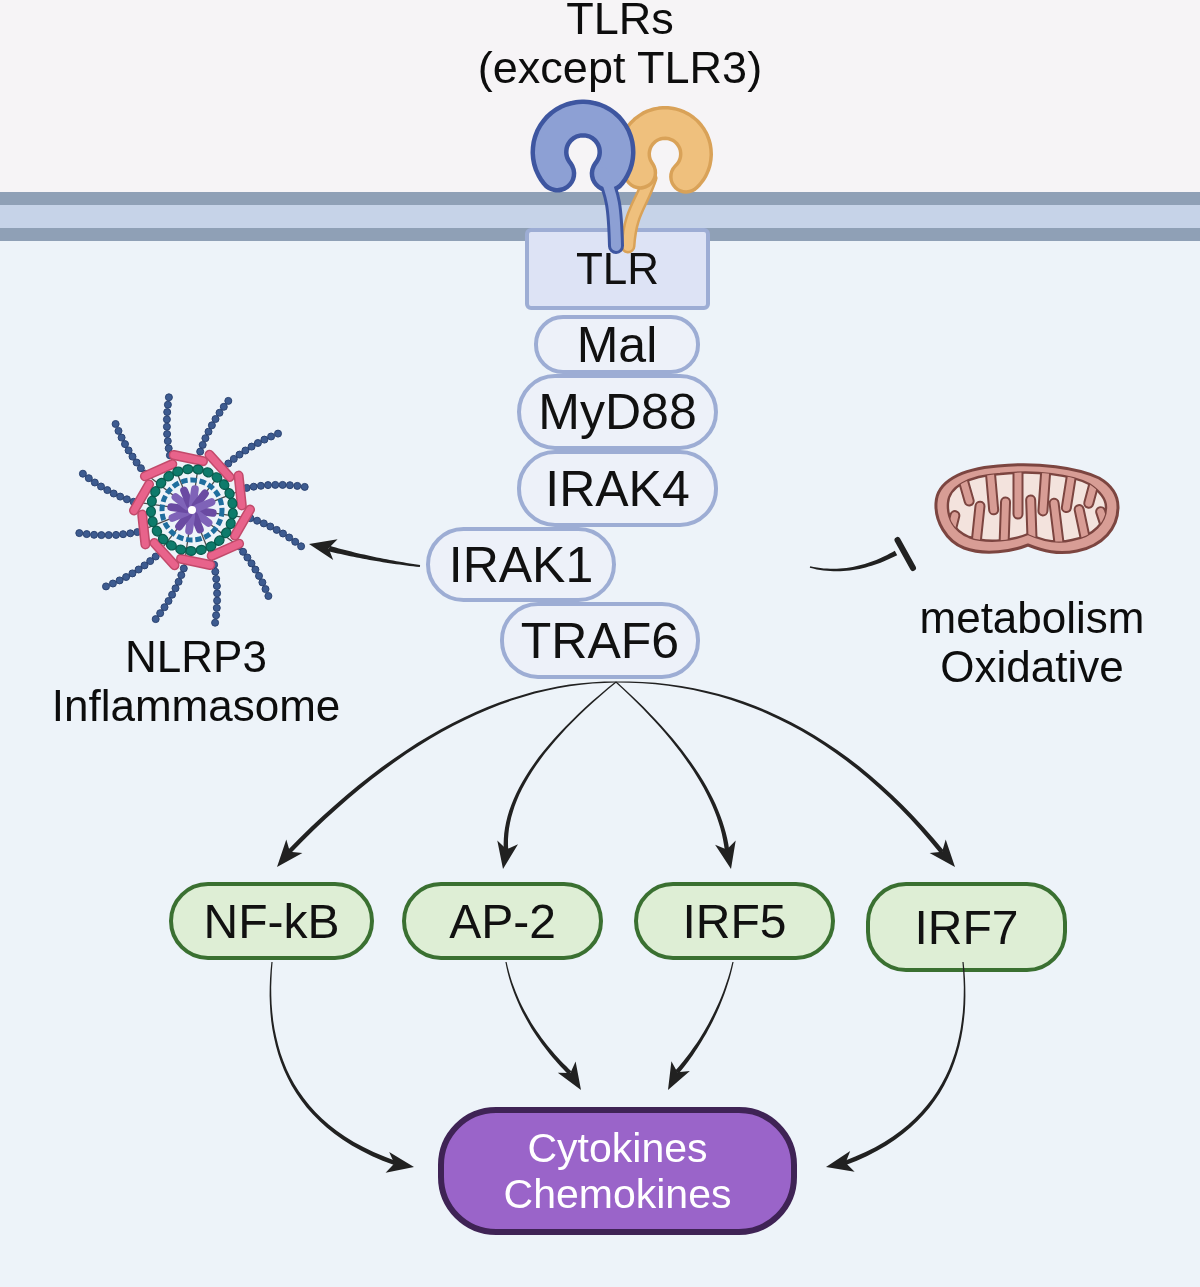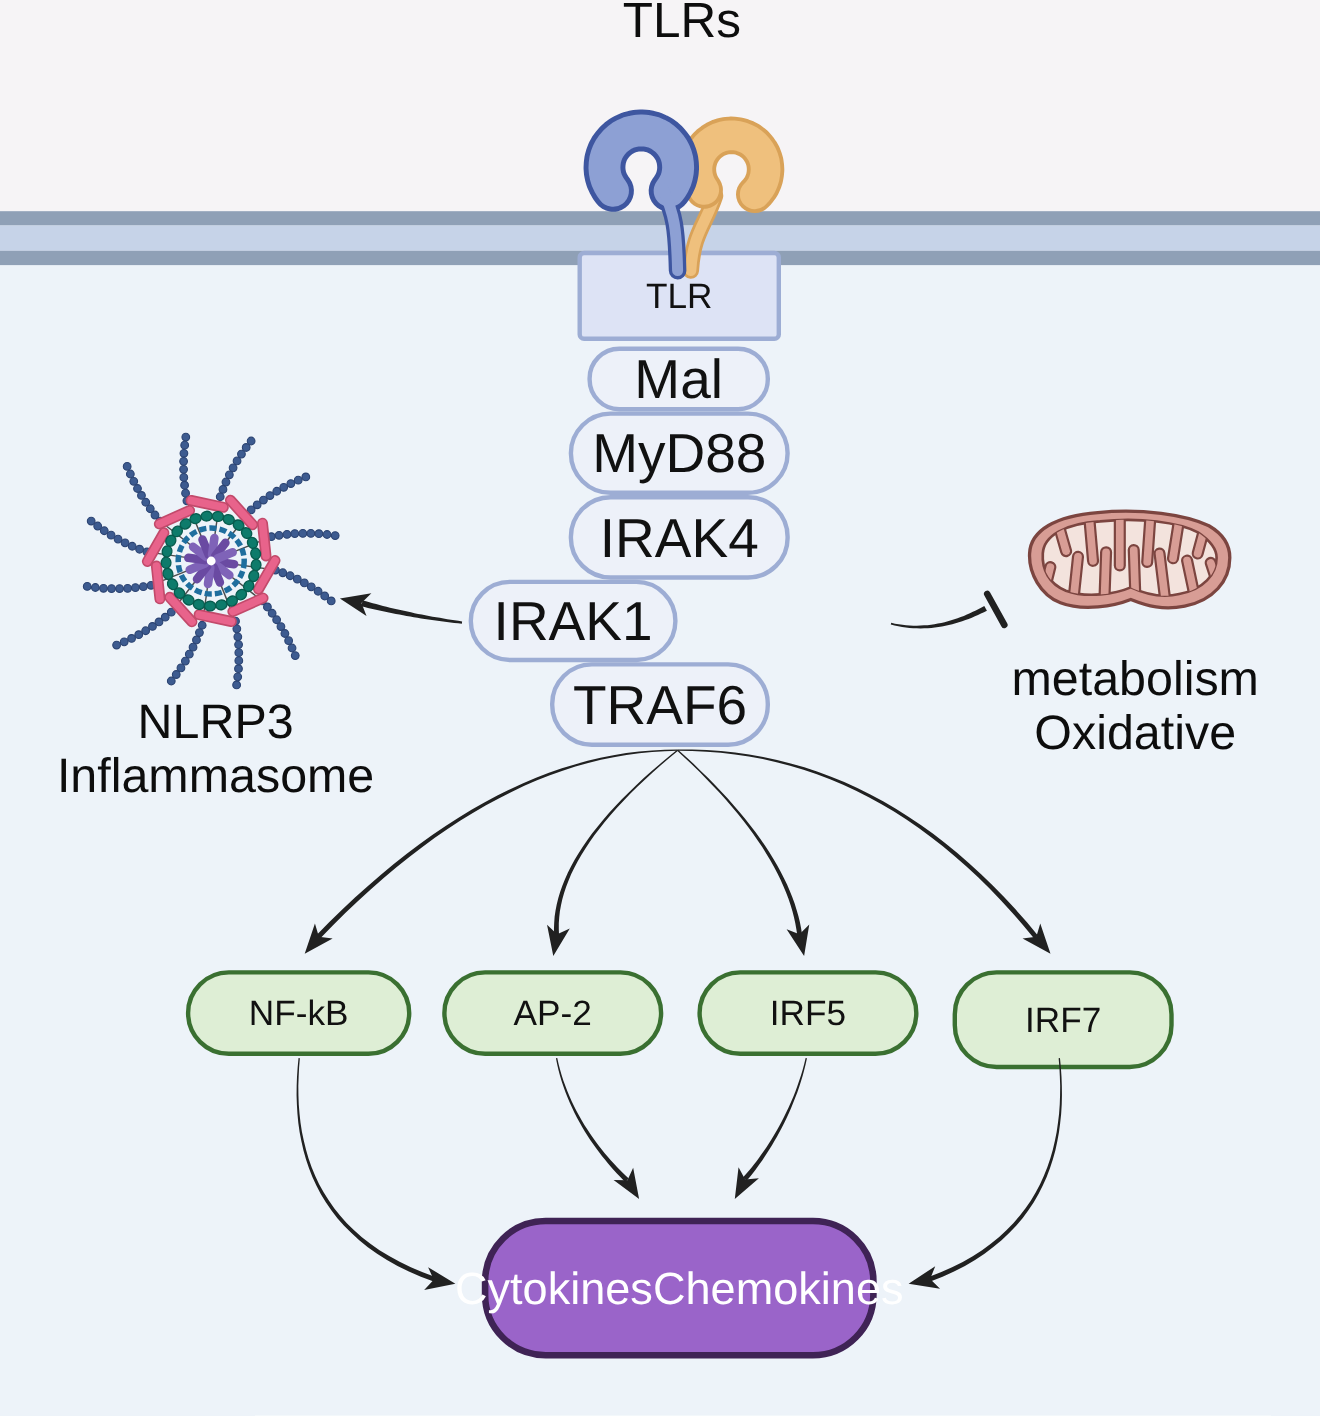--- a/index.html
+++ b/index.html
@@ -7,42 +7,43 @@
   #diagram{position:relative;width:1200px;height:1287px;overflow:hidden;background:var(--bg-cell);}
   .bg-top{position:absolute;left:0;top:0;width:1200px;height:192px;background:var(--bg-top);}
   .mem{position:absolute;left:0;width:1200px;}
   .mem.d1{top:192px;height:13px;background:var(--mem-dark);}
   .mem.lt{top:205px;height:23px;background:var(--mem-light);}
   .mem.d2{top:228px;height:13px;background:var(--mem-dark);}
   svg.art{position:absolute;left:0;top:0;pointer-events:none;}
   .node{position:absolute;display:flex;align-items:center;justify-content:center;
         background:var(--node-fill);border:4px solid var(--node-border);box-sizing:border-box;
         font-size:50px;color:var(--text);}
-  .tf{background:var(--green-fill);border:4.5px solid var(--green-border);border-radius:40px;font-size:32px;}
+  .tf{background:var(--green-fill);border:4.5px solid var(--green-border);border-radius:40px;font-size:48px;}
   .title{position:absolute;text-align:center;line-height:49px;font-size:45px;color:#0d0d0d;}
   .lbl{position:absolute;text-align:center;line-height:49px;font-size:44px;color:#0d0d0d;}
   .outbox{position:absolute;left:438px;top:1107px;width:359px;height:128px;border-radius:58px;
         background:var(--purple-fill);border:6px solid var(--purple-border);box-sizing:border-box;
-        display:flex;flex-direction:row;align-items:center;justify-content:center;
+        display:flex;flex-direction:column;align-items:center;justify-content:center;
         color:var(--text-on-purple);font-size:41px;line-height:46px;}
 </style>
 </head>
 <body>
 
 <div id="diagram">
   <div class="bg-top"></div>
   <div class="mem d1"></div>
   <div class="mem lt"></div>
   <div class="mem d2"></div>
 
   <div class="title" style="left:320px;top:-6px;width:600px">
     <div>TLRs</div>
+    <div>(except TLR3)</div>
   </div>
 
-  <div class="node" style="left:525px;top:228px;width:185px;height:82px;border-radius:6px;background:var(--tlr-fill);font-size:32px;">
+  <div class="node" style="left:525px;top:228px;width:185px;height:82px;border-radius:6px;background:var(--tlr-fill);font-size:44px;">
       <span>TLR</span>
     </div>
   <div class="node" style="left:534px;top:315px;width:166px;height:59px;border-radius:29px;">
       <span>Mal</span>
     </div>
   <div class="node" style="left:517px;top:374px;width:201px;height:76px;border-radius:38px;">
       <span>MyD88</span>
     </div>
   <div class="node" style="left:517px;top:450px;width:201px;height:77px;border-radius:38px;">
       <span>IRAK4</span>

